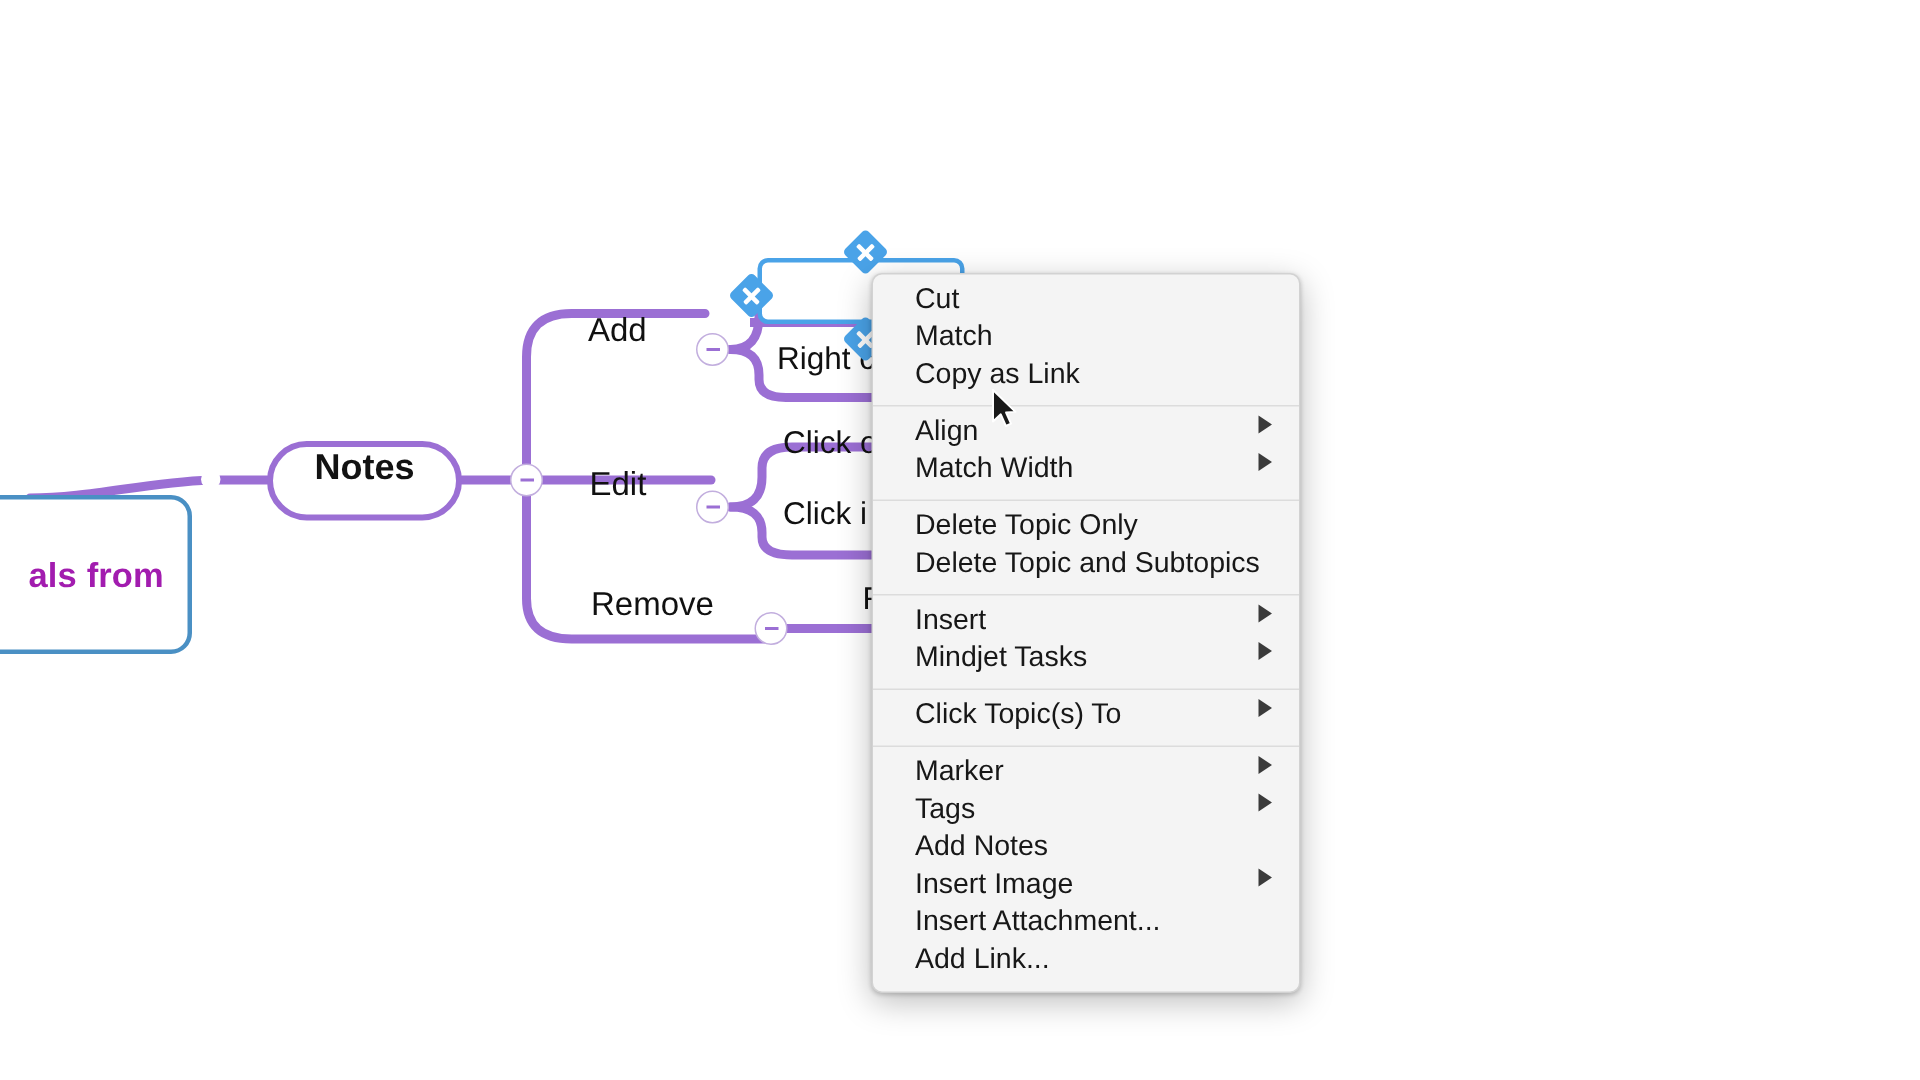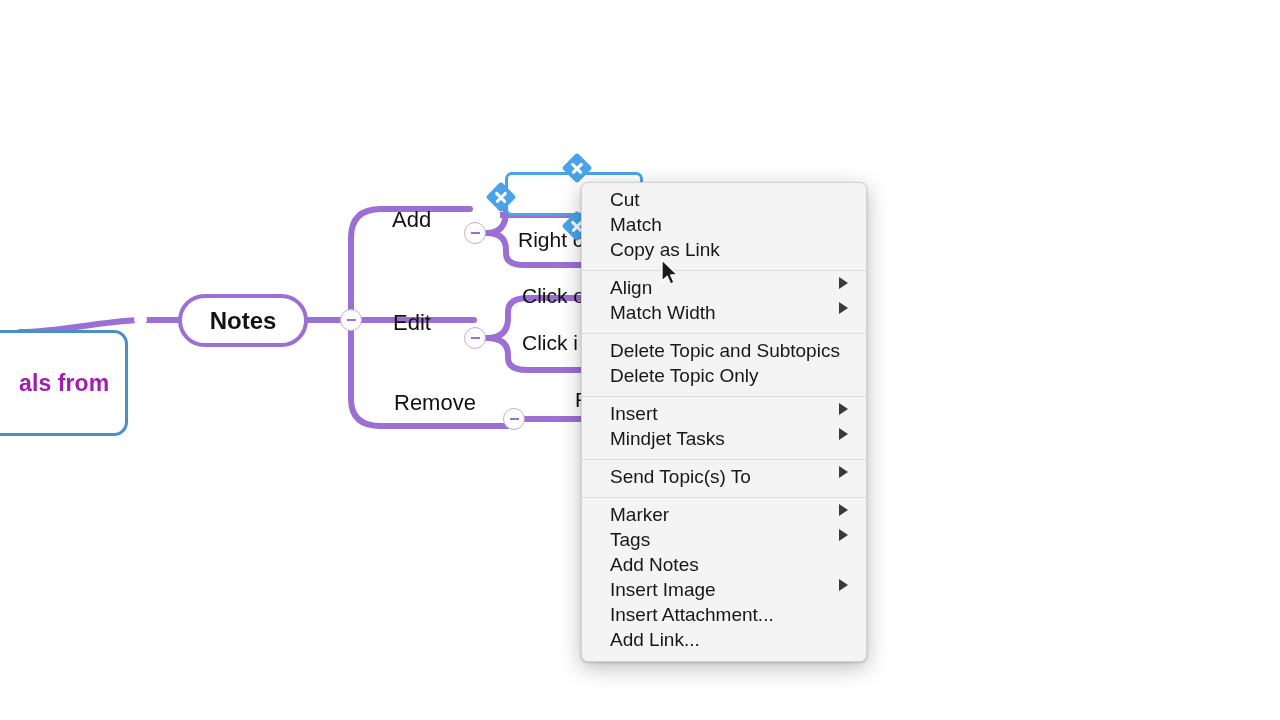--- a/index.html
+++ b/index.html
@@ -49,21 +49,21 @@
   }
 
   
   .node-pill {
     position: absolute;
     box-sizing: border-box;
     border: 4px solid #9b6fd4;
     border-radius: 999px;
     background: #ffffff;
     display: flex;
-    align-items: center;
+    align-items: flex-start;
     justify-content: center;
   }
   .node-pill .node-text {
     color: #121212;
     font-size: 24px;
     font-weight: bold;
     white-space: nowrap;
   }
 
   
@@ -284,41 +284,41 @@
     <span class="submenu-arrow"></span>
   </div>
   <div class="menu-item">
     <span class="label">Match Width</span>
     <span class="submenu-arrow"></span>
   </div>
 
   <div class="menu-separator"></div>
 
   <div class="menu-item">
+    <span class="label">Delete Topic Only</span>
+  </div>
+  <div class="menu-item">
     <span class="label">Delete Topic and Subtopics</span>
   </div>
-  <div class="menu-item">
-    <span class="label">Delete Topic Only</span>
-  </div>
 
   <div class="menu-separator"></div>
 
   <div class="menu-item">
     <span class="label">Insert</span>
     <span class="submenu-arrow"></span>
   </div>
   <div class="menu-item">
     <span class="label">Mindjet Tasks</span>
     <span class="submenu-arrow"></span>
   </div>
 
   <div class="menu-separator"></div>
 
   <div class="menu-item">
-    <span class="label">Send Topic(s) To</span>
+    <span class="label">Click Topic(s) To</span>
     <span class="submenu-arrow"></span>
   </div>
 
   <div class="menu-separator"></div>
 
   <div class="menu-item">
     <span class="label">Marker</span>
     <span class="submenu-arrow"></span>
   </div>
   <div class="menu-item">

